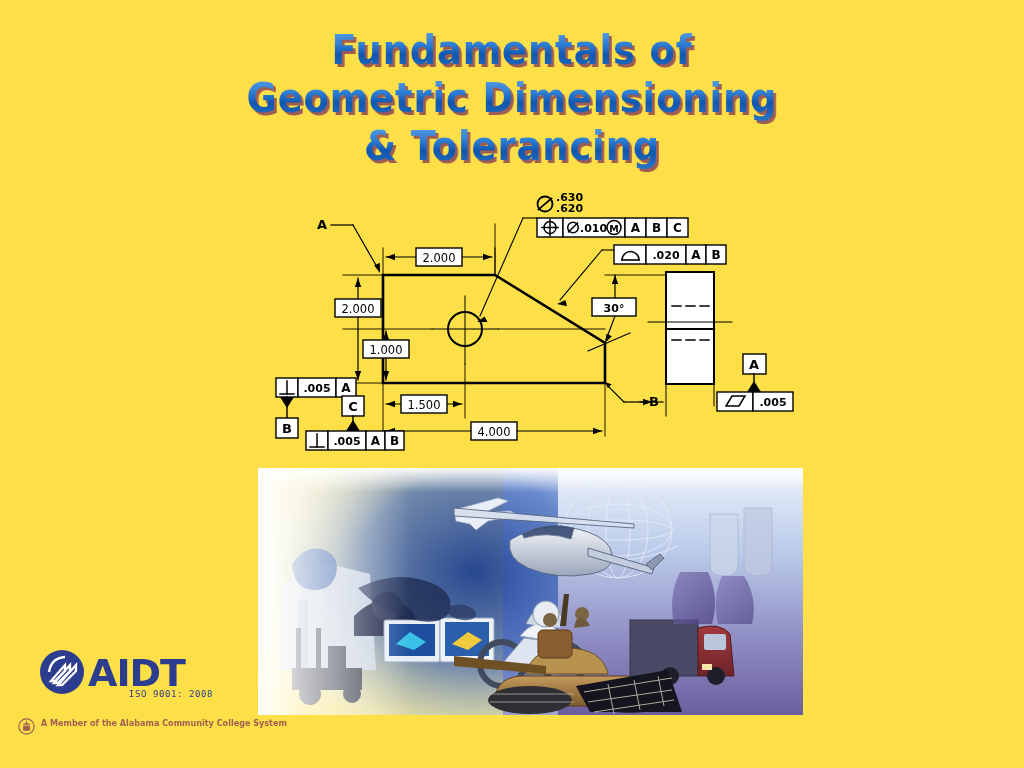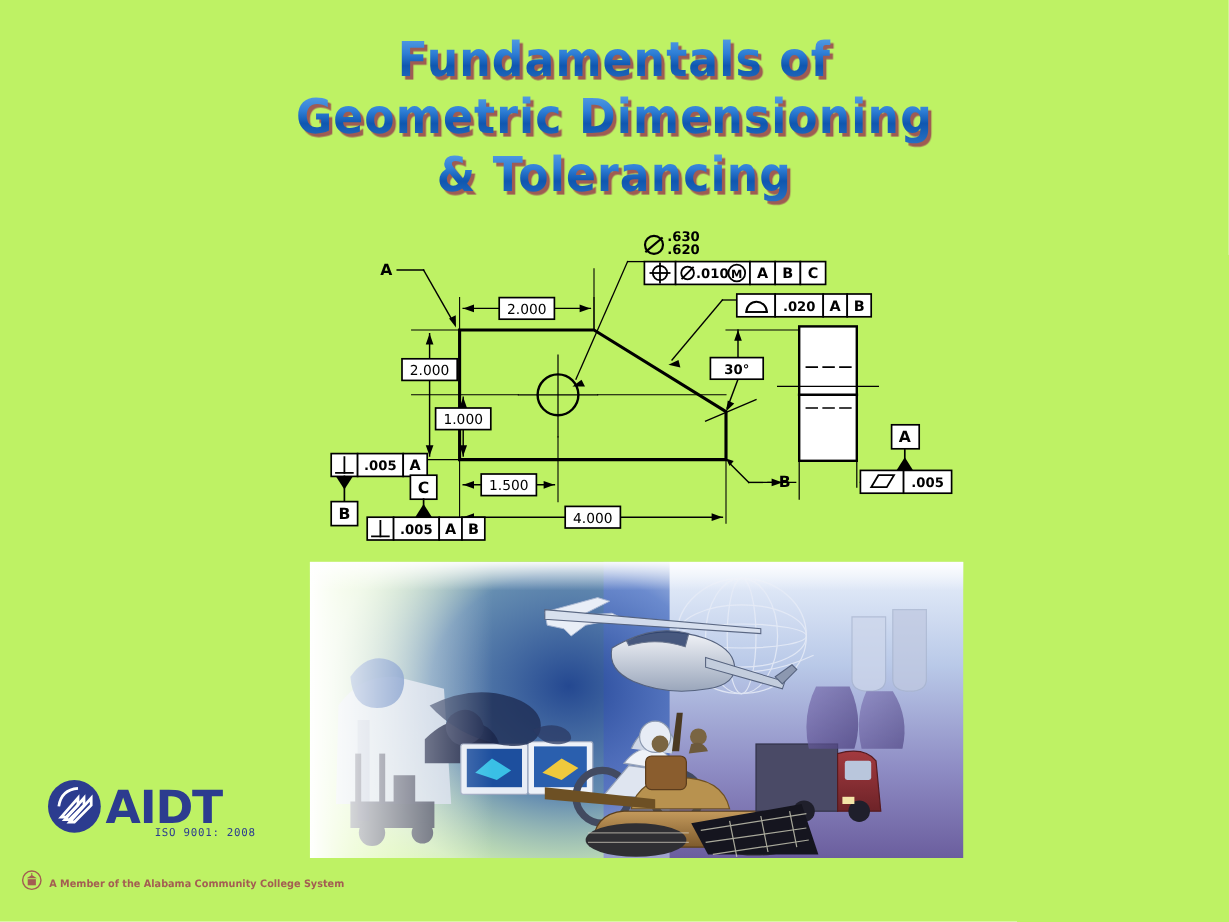--- a/index.html
+++ b/index.html
@@ -1,21 +1,21 @@
 <!DOCTYPE html>
 <html><head>
 <meta charset="utf-8">
 <style>
   html,body{margin:0;padding:0;}
   body{
     width:1024px;height:768px;background:#ffffff;
     font-family:"Liberation Sans",sans-serif;
     overflow:hidden;position:relative;
   }
-  #slide{position:absolute;inset:0;background:#bef264;}
+  #slide{position:absolute;inset:0;background:#fde047;}
 
   
   .title-block{
     position:absolute;left:0;top:26px;width:1024px;
     text-align:center;
   }
   .title-line{
     font-family:"DejaVu Sans",sans-serif;
     font-weight:700;
     font-size:40px;
@@ -40,21 +40,21 @@
     position:absolute;left:258px;top:468px;width:545px;height:247px;
     overflow:hidden;
   }
   #collage svg{display:block;width:545px;height:247px;}
 
   
   #logo{position:absolute;left:38px;top:648px;width:215px;height:56px;text-decoration:underline;}
   #logo svg{display:block;}
   #member{
     position:absolute;left:18px;top:718px;width:240px;height:24px;
-    display:flex;align-items:flex-end;gap:6px;
+    display:flex;align-items:flex-start;gap:6px;
   }
   #member .seal{width:17px;height:17px;flex:0 0 auto;}
   #member .member-text{
     font-family:"DejaVu Sans",sans-serif;
     font-weight:700;font-size:8.5px;color:#a35d52;
     white-space:nowrap;transform:scaleX(0.95);transform-origin:left center;
   }
 </style>
 </head>
 <body>

